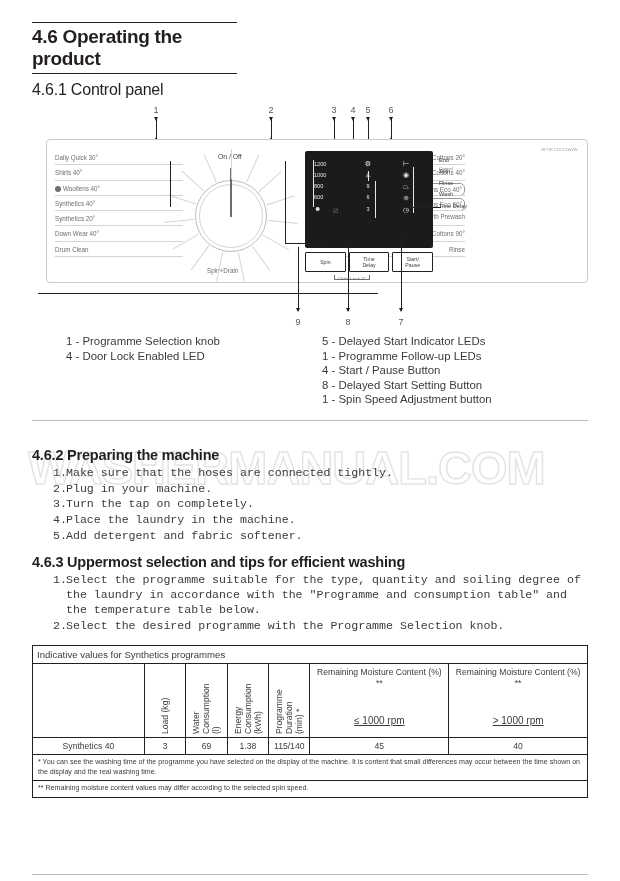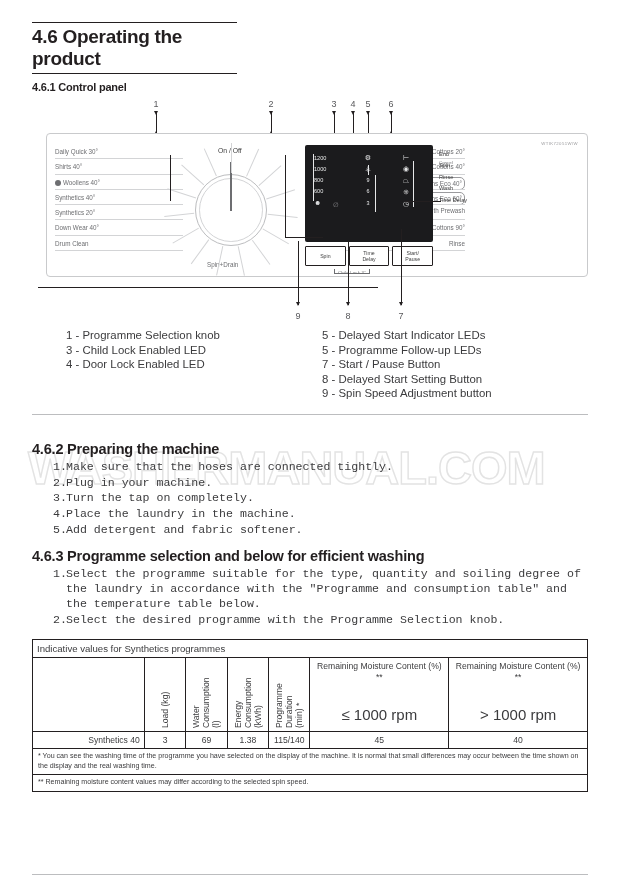--- a/index.html
+++ b/index.html
@@ -27,21 +27,21 @@
     z-index:5;
   }
 
   
   .h-rule-top{ border-top:1.6px solid #231f20; width:205px; margin-top:22px;}
   .h1{
     font-size:19px; font-weight:bold; letter-spacing:-0.3px;
     padding:3px 0 3px 0; width:205px;
     border-bottom:1.6px solid #231f20;
   }
-  .h2{ font-size:11px; font-weight:bold; margin-top:7px; letter-spacing:-0.2px;}
+  .h2{ font-size:16px; font-weight:normal; margin-top:7px; letter-spacing:-0.2px;}
   .h2b{ font-size:14.5px; font-weight:bold; letter-spacing:-0.2px;}
 
   
   .diagram{ position:relative; height:225px; margin-top:6px; }
 
   .callouts-top{ position:absolute; left:0; top:0; width:556px; height:36px;}
   .co{ position:absolute; font-size:9px; color:#58585b; text-align:center; width:12px;}
   .arrow-down{
     position:absolute; width:1px; background:#231f20;
   }
@@ -165,23 +165,23 @@
   }
   table.tbl td, table.tbl th{ border:1px solid #231f20; padding:3px 4px; font-weight:normal;}
   .tbl-title{ text-align:left; font-size:9.6px; padding:4px 6px;}
   .vert{
     writing-mode:vertical-rl; transform:rotate(180deg);
     white-space:pre-line; text-align:left; line-height:10px; font-size:8.6px;
     height:62px; margin:0 auto; display:block;
   }
   th.vcell{ height:74px; vertical-align:bottom; text-align:center; width:40px;}
   th.rm{ text-align:center; vertical-align:top; font-size:8.6px; line-height:11px; width:134px;margin-left:41px;}
-  th.rm .rpm{ display:block; margin-top:26px; font-size:15px;}
+  th.rm .rpm{ display:block; margin-top:26px; font-size:10px;text-decoration:underline;}
   th.blank{ width:108px;}
-  td.nm{ text-align:right; }
+  td.nm{ text-align:center; }
   td.ctr{ text-align:center; }
   .note{
     border:1px solid #231f20; border-top:none; width:556px;
     font-size:7.1px; line-height:9.6px; color:#3b3b3d; padding:3px 5px;
   }
 
   
   .footer{
     position:absolute; left:32px; right:32px; bottom:12px;
     border-top:1px solid #bcbdbf; padding-top:5px;
@@ -336,44 +336,43 @@
       <div class="co-b" style="left:363px;">7</div>
       <div class="lead vline" style="left:266px; top:-40px; height:46px;"></div>
       <div class="lead vline" style="left:316px; top:-40px; height:46px;"></div>
       <div class="lead vline" style="left:369px; top:-52px; height:58px;"></div>
     </div>
   </div>
 
   <div class="legend">
     <div class="legend-col left">
       <div>1 - Programme Selection knob</div>
-      <div>3 - Child Lock Enabled LED</div>
       <div>4 - Door Lock Enabled LED</div>
     </div>
     <div class="legend-col right">
       <div>5 - Delayed Start Indicator LEDs</div>
-      <div>5 - Programme Follow-up LEDs</div>
-      <div>7 - Start / Pause Button</div>
+      <div>1 - Programme Follow-up LEDs</div>
+      <div>4 - Start / Pause Button</div>
       <div>8 - Delayed Start Setting Button</div>
-      <div>9 - Spin Speed Adjustment button</div>
+      <div>1 - Spin Speed Adjustment button</div>
     </div>
   </div>
 
   <div class="sep"></div>
 
   <div class="h2b" style="margin-top:26px; position:relative; z-index:10;">4.6.2 Preparing the machine</div>
   <ol class="steps" style="position:relative; z-index:10;">
     <li>Make sure that the hoses are connected tightly.</li>
     <li>Plug in your machine.</li>
     <li>Turn the tap on completely.</li>
     <li>Place the laundry in the machine.</li>
     <li>Add detergent and fabric softener.</li>
   </ol>
 
-  <div class="h2b" style="margin-top:11px;">4.6.3 Programme selection and below for efficient washing</div>
+  <div class="h2b" style="margin-top:11px;">4.6.3 Uppermost selection and tips for efficient washing</div>
   <ol class="steps">
     <li style="padding-right:6px;">Select the programme suitable for the type, quantity and soiling degree of the laundry in accordance with the "Programme and consumption table" and the temperature table below.</li>
     <li>Select the desired programme with the Programme Selection knob.</li>
   </ol>
 
   <table class="tbl">
     <tbody>
         <tr>
       <td class="tbl-title" colspan="7">Indicative values for Synthetics programmes</td>
     </tr>
@@ -404,21 +403,21 @@
       <td class="nm">Synthetics 40</td>
       <td class="ctr">3</td>
       <td class="ctr">69</td>
       <td class="ctr">1.38</td>
       <td class="ctr">115/140</td>
       <td class="ctr">45</td>
       <td class="ctr">40</td>
     </tr>
   </tbody>
     </table>
-  <div class="note">* You can see the washing time of the programme you have selected on the display of the machine. It is normal that small differences may occur between the time shown on the display and the real washing time.</div>
+  <div class="note">* You can see the washing time of the programme you have selected on the display of the machine. It is content that small differences may occur between the time shown on the display and the real washing time.</div>
   <div class="note">** Remaining moisture content values may differ according to the selected spin speed.</div>
 
   <div class="footer">
     <div>24 / EN</div>
     <div class="right">Washing Machine / User's Manual</div>
   </div>
 
 </div>
 
 </body></html>

